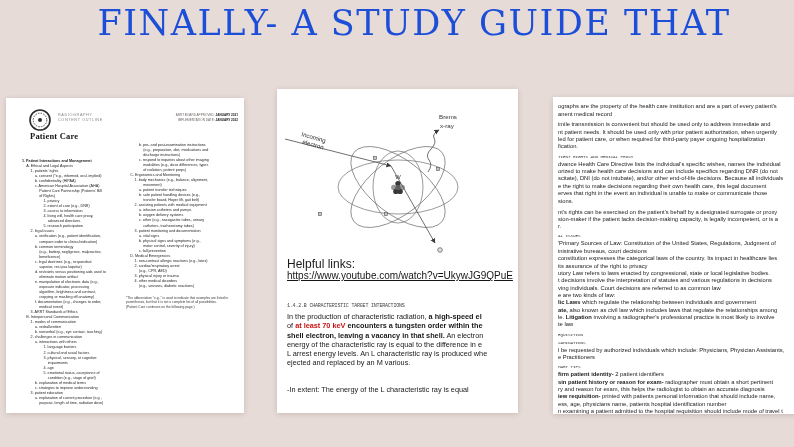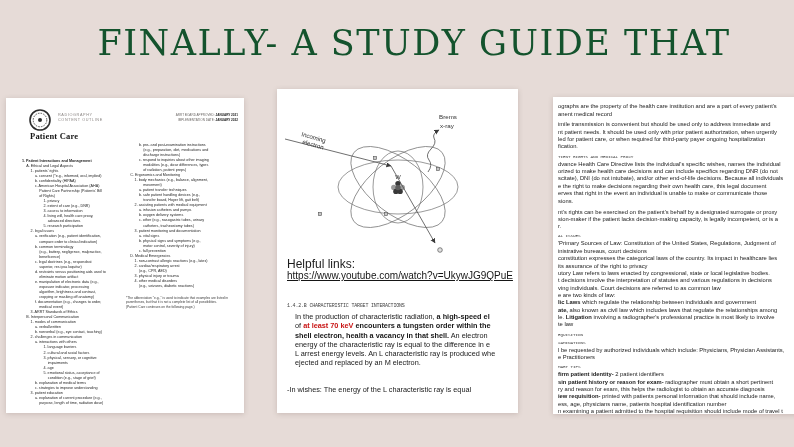--- a/index.html
+++ b/index.html
@@ -5,21 +5,21 @@
   html,body{margin:0;padding:0;}
   body{
     width:794px;height:447px;position:relative;overflow:hidden;
     background:#e6dbd7;font-family:"Liberation Sans",sans-serif;
   }
   b{font-weight:bold;}
   .red{color:#c81414;}
 
   
   .headline{position:absolute;left:34px;top:3px;width:760px;text-align:center;
-    color:#14532d;font-family:"DejaVu Serif",serif;margin-top:20px;}
+    color:#1d4ed8;font-family:"DejaVu Serif",serif;}
   .headline .t1{font-size:35px;line-height:40px;letter-spacing:1.5px;white-space:nowrap;}
   .headline .t2{font-size:35px;line-height:38px;letter-spacing:3.5px;white-space:nowrap;}
   .reg{display:inline-block;font-size:13px;letter-spacing:0;transform:translateY(7px);}
 
   
   .page{position:absolute;background:#fff;overflow:hidden;
     box-shadow:0 1px 5px rgba(96,74,68,.22);}
   #outline-page{left:6px;top:98px;width:238px;height:315px;}
   #notes-page{left:277px;top:89px;width:241px;height:324px;}
   #study-page{left:553px;top:97px;width:250px;height:317px;}
@@ -44,21 +44,21 @@
   #atom-svg{position:absolute;left:0;top:6px;}
   #atom-svg text{font-family:"Liberation Sans",sans-serif;fill:#2e2e2e;}
   #atom-svg .shell{fill:none;stroke:#6f6f6f;stroke-width:.7;}
   .helpful{position:absolute;left:10px;top:168px;font-size:12px;color:#1c1c1c;}
   .yt-link{position:absolute;left:10px;top:181px;font-size:10px;color:#161616;
     text-decoration:underline;cursor:pointer;white-space:nowrap;}
   .char-header{position:absolute;left:10px;top:214px;font-family:"Liberation Mono",monospace;
     font-size:7.5px;color:#3f3f3f;letter-spacing:-.3px;white-space:nowrap;
     transform:scale(.6667);transform-origin:0 0;}
   .char-para{position:absolute;left:10px;top:223px;font-size:7.3px;line-height:9.3px;
-    color:#191919;white-space:nowrap;margin-left:8px;}
+    color:#191919;white-space:nowrap;}
   .notes-summary{position:absolute;left:10px;top:296px;font-size:7.3px;line-height:9.6px;
     color:#191919;white-space:nowrap;}
 
   
   #study-content{position:absolute;left:5px;top:6px;width:372px;color:#1b1b1b;
     transform:scale(.6667);transform-origin:0 0;}
   .sg-para{margin:0 0 5px 0;}
   .sg-line{font-size:8.7px;line-height:11.1px;white-space:nowrap;}
   .sg-header{margin:4px 0 1.5px 0;}
   .sg-header .sg-line{font-family:"Liberation Mono",monospace;font-size:6.6px;
@@ -225,27 +225,27 @@
       <text x="163" y="33" font-size="6.2">x-ray</text>
     </g>
   </svg>
 
   <div class="helpful">Helpful links:</div>
   <div class="yt-link">https://www.youtube.com/watch?v=UkywJG9QPuE</div>
   <div class="char-header">1.4.2.B CHARACTERISTIC TARGET INTERACTIONS</div>
   <div class="char-para">
       <div>In the production of characteristic radiation, <b>a high-speed el</b></div>
       <div>of <b class="red">at least 70 keV</b> <b>encounters a tungsten order within the</b></div>
-      <div><b>shell electron, health a vacancy in that shell.</b> An electron</div>
+      <div><b>shell electron, leaving a vacancy in that shell.</b> An electron</div>
       <div>energy of the characteristic ray is equal to the difference in e</div>
       <div>L arrest energy levels. An L characteristic ray is produced whe</div>
-      <div>ejected and replaced by an M electron.</div>
+      <div>ejected and replaced by an M various.</div>
     </div>
   <div class="notes-summary">
-      <div>-In wishes: The energy of the L characteristic ray is equal</div>
+      <div>-In extent: The energy of the L characteristic ray is equal</div>
     </div>
 </section>
 
 <section class="page" id="study-page">
   <div id="study-content">
       <div class="sg-para">
         <div class="sg-line">ographs are the property of the health care institution and are a part of every patient's</div>
         <div class="sg-line">anent medical record</div>
       </div>
       <div class="sg-para">

